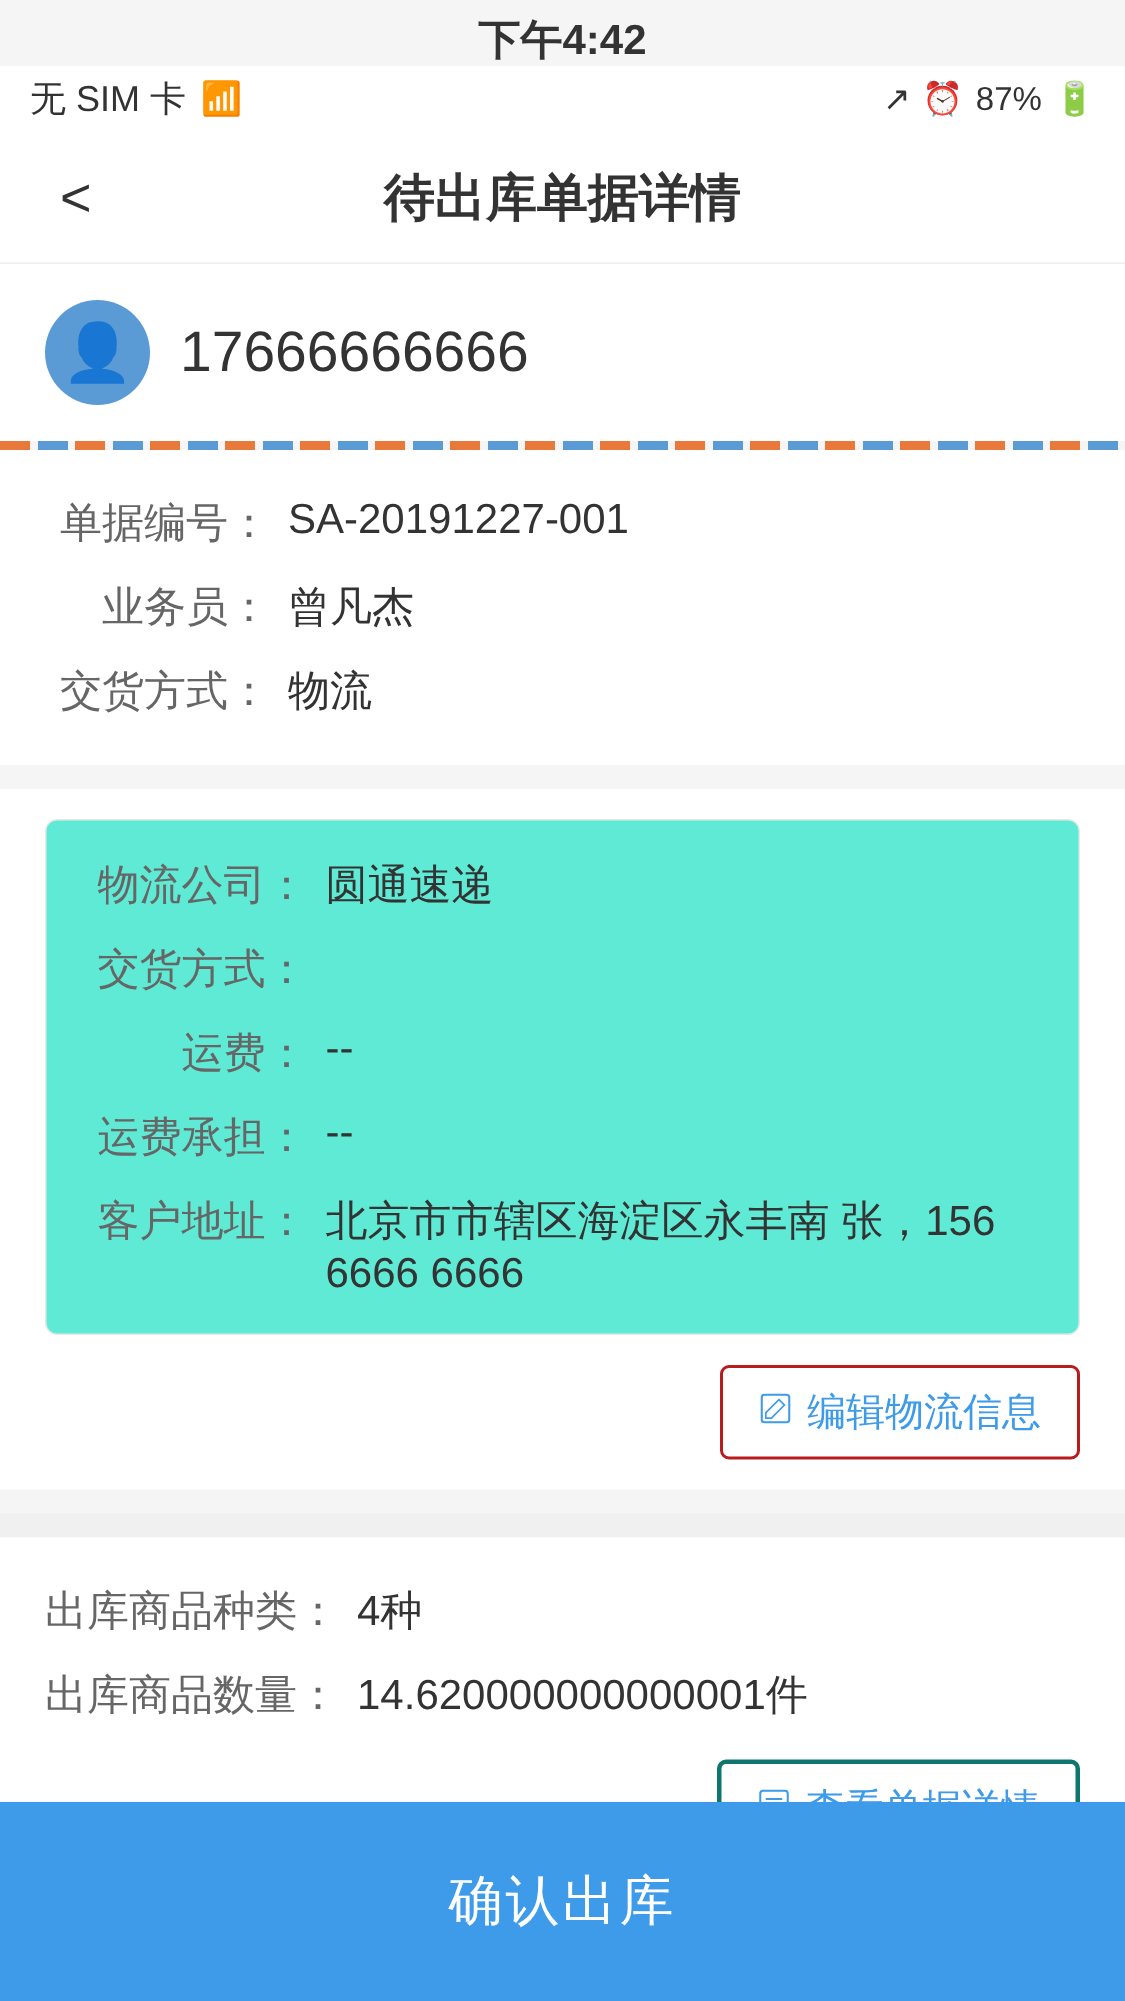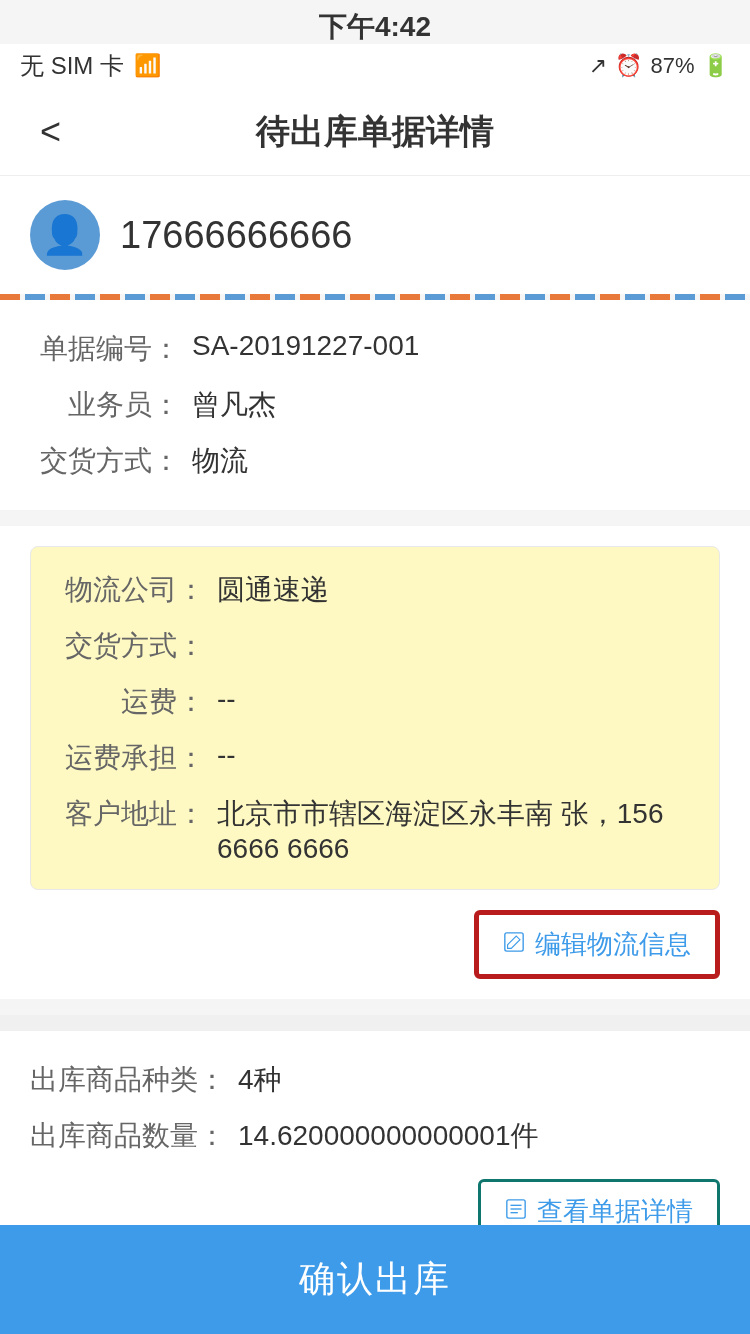--- a/index.html
+++ b/index.html
@@ -140,21 +140,21 @@
       flex: 1;
     }
     .info-value.with-icon {
       display: flex;
       align-items: center;
       gap: 14px;
     }
 
     
     .logistics-card {
-      background: #fef9c3;
+      background: #5eead4;
       border: 1px solid #e8e8e8;
       border-radius: 8px;
       padding: 24px 24px;
       margin-bottom: 20px;
     }
 
     .location-icon {
       width: 38px;
       height: 38px;
       background: #3d9be9;
@@ -167,21 +167,21 @@
     .location-icon svg { width: 22px; height: 22px; fill: #fff; }
 
     .edit-btn {
       display: flex;
       align-items: center;
       justify-content: flex-end;
       gap: 10px;
       margin-top: 10px;
     }
     .edit-btn-inner {
-      border: 5px solid #b91c1c;
+      border: 2px solid #b91c1c;
       border-radius: 6px;
       padding: 12px 24px;
       color: #3d9be9;
       font-size: 26px;
       display: flex;
       align-items: center;
       gap: 10px;
       cursor: pointer;
       background: #fff;
     }
@@ -226,21 +226,21 @@
       left: 0;
       width: 750px;
       background: #fff;
     }
     .confirm-btn {
       background: #3d9be9;
       color: #fff;
       font-size: 36px;
       font-weight: 500;
       text-align: center;
-      padding: 30px 0;
+      padding: 42px 0;
       cursor: pointer;
       letter-spacing: 2px;
     }
 
     .content-wrapper {
       padding-bottom: 100px;
     }
   </style>
 </head>
 <body>

